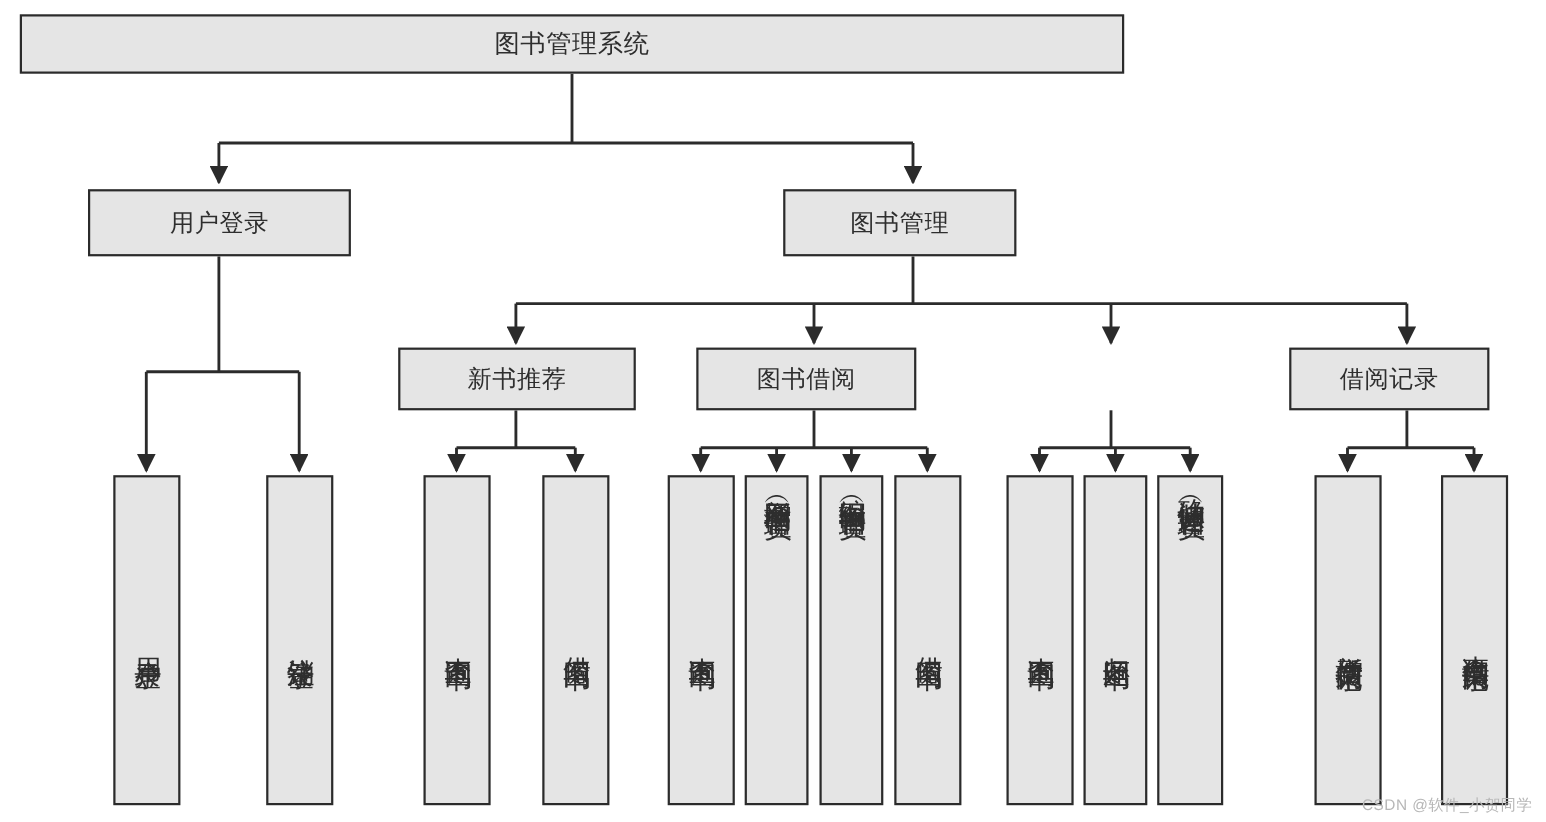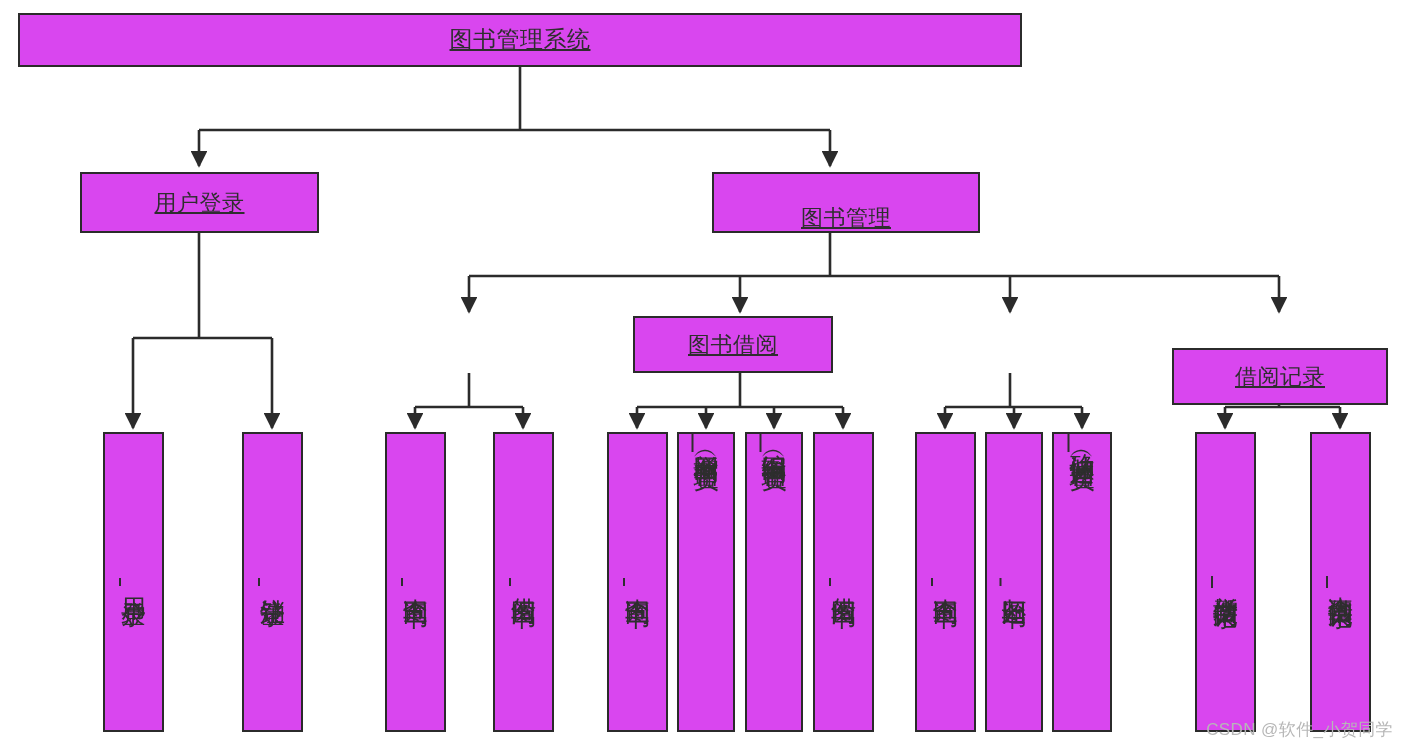--- a/index.html
+++ b/index.html
@@ -17,26 +17,25 @@
   #edges{
     position:absolute;
     left:0; top:0;
     width:1405px; height:747px;
     pointer-events:none;
   }
   .node{
     position:absolute;
     box-sizing:border-box;
     border:2.5px solid #2b2b2b;
-    background:#d946ef;
+    background:#e5e5e5;
     display:flex;
     align-items:center;
     justify-content:center;
     color:#2e2e2e;
-    text-decoration:underline;
   }
   .node .label{
     display:block;
     line-height:1.18;
     letter-spacing:0.5px;
     white-space:nowrap;
   }
   
   .node.h .label{
     font-size:22px;
@@ -58,21 +57,21 @@
     letter-spacing:2px;
     white-space:nowrap;
   }
   .node.v.mid{
     align-items:center;
   }
   .watermark{
     position:absolute;
     right:12px;
     bottom:6px;
-    font-size:17px;
+    font-size:14px;
     color:#b7b7b7;
     white-space:nowrap;
     letter-spacing:0.4px;
   }
 </style>
 </head>
 <body>
 
 <div id="stage">
 
@@ -126,28 +125,31 @@
     </g>
   </svg>
 
   <div class="node h root" style="left:18px;top:13px;width:1004px;height:54px;">
     <span class="label">图书管理系统</span>
   </div>
 
   <div class="node h" style="left:80px;top:172px;width:239px;height:61px;">
     <span class="label">用户登录</span>
   </div>
-  <div class="node h" style="left:712px;top:172px;width:268px;height:61px;align-items:flex-end;">
+  <div class="node h" style="left:712px;top:172px;width:212px;height:61px;">
     <span class="label">图书管理</span>
   </div>
 
+  <div class="node h" style="left:362px;top:316px;width:216px;height:57px;">
+    <span class="label">新书推荐</span>
+  </div>
   <div class="node h" style="left:633px;top:316px;width:200px;height:57px;">
     <span class="label">图书借阅</span>
   </div>
-  <div class="node h" style="left:1172px;top:316px;width:216px;height:57px;margin-top:32px;">
+  <div class="node h" style="left:1172px;top:316px;width:182px;height:57px;">
     <span class="label">借阅记录</span>
   </div>
 
   <div class="node v mid" style="left:103px;top:432px;width:61px;height:300px;">
     <span class="label">用户登录</span>
   </div>
   <div class="node v mid" style="left:242px;top:432px;width:61px;height:300px;">
     <span class="label">注销登录</span>
   </div>
 

